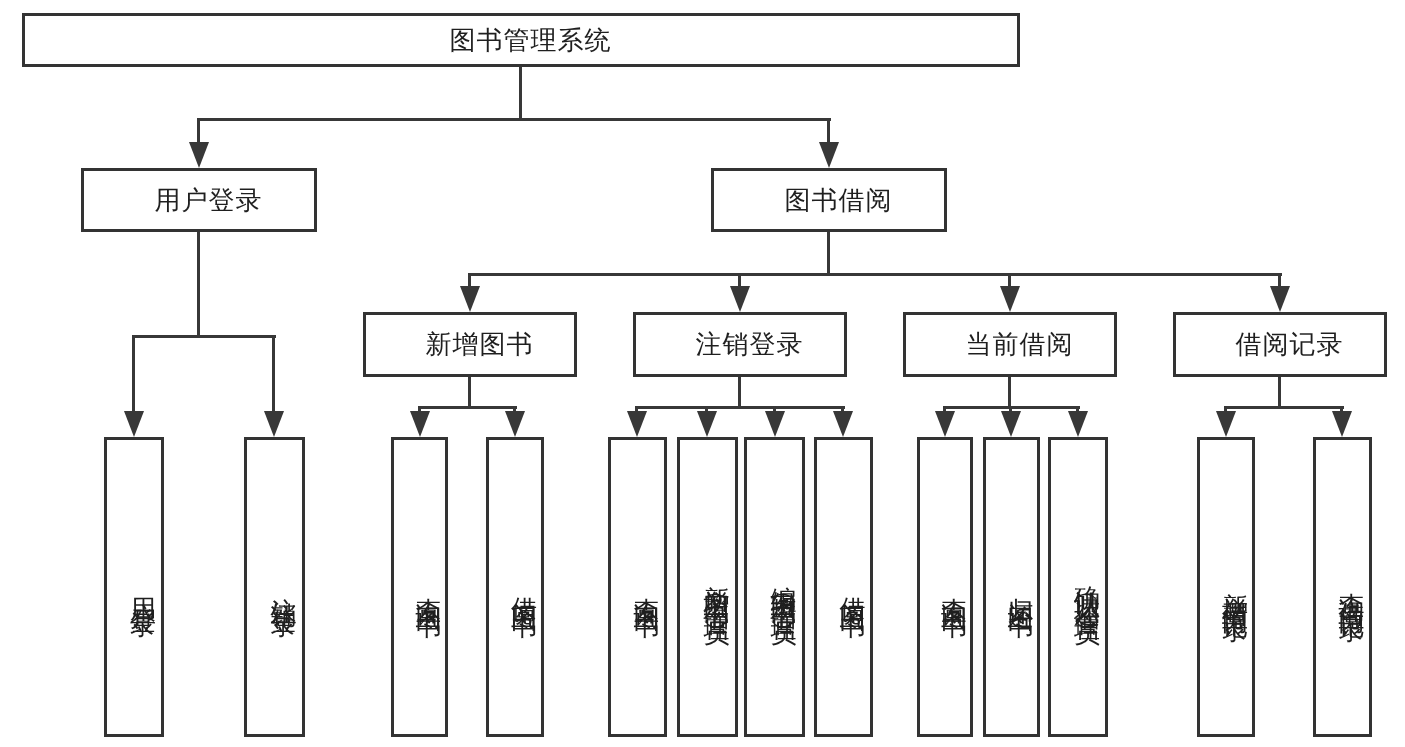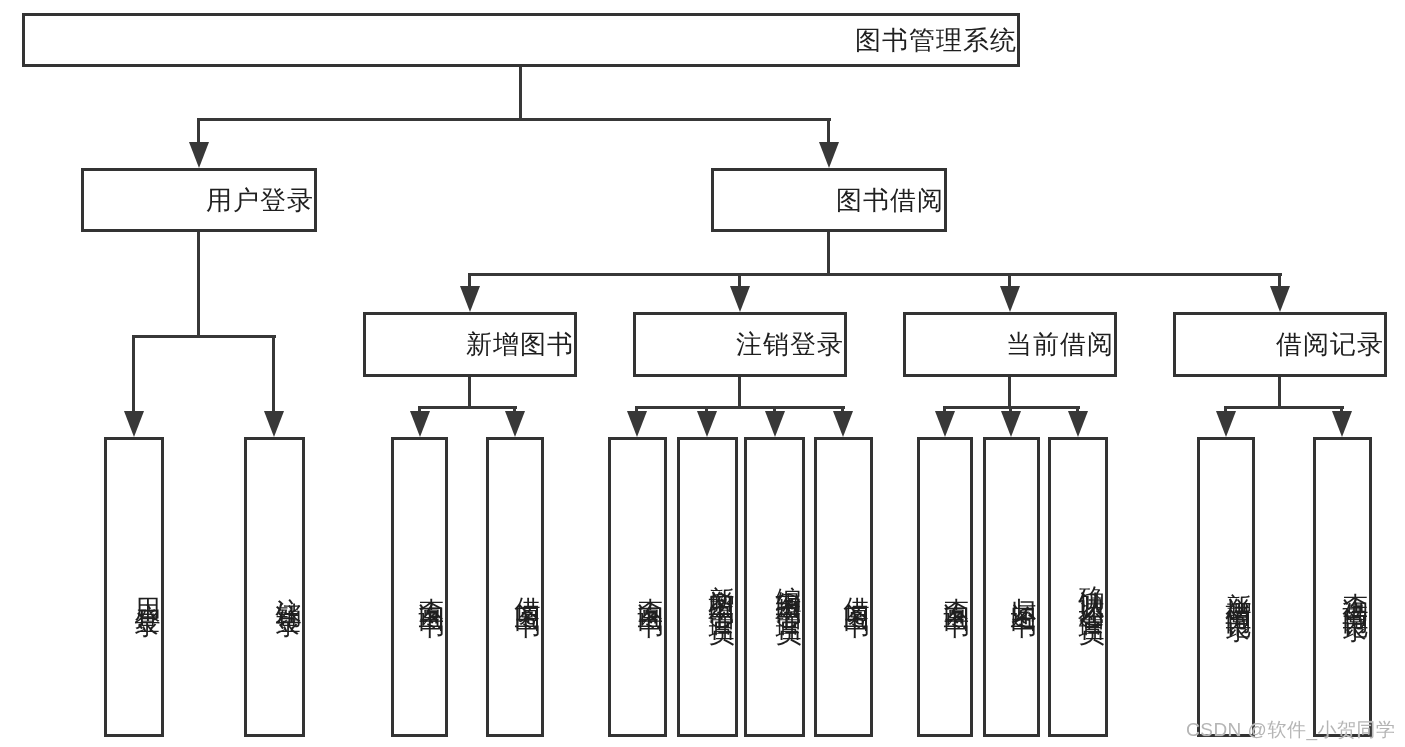--- a/index.html
+++ b/index.html
@@ -2,21 +2,21 @@
 <html><head>
 <meta charset="utf-8">
 <style>
   html,body{margin:0;padding:0;background:#ffffff;}
   body{font-family:"Liberation Sans","DejaVu Sans",sans-serif;}
   #canvas{
     position:relative;width:1405px;height:747px;background:#ffffff;overflow:hidden;
   }
   .box{
     position:absolute;box-sizing:border-box;border:3px solid #333333;background:#ffffff;
-    display:flex;align-items:center;justify-content:flex-end;z-index:2;padding-left:19px;
+    display:flex;align-items:center;justify-content:center;z-index:2;padding-left:19px;
   }
   .box.h span{
     font-size:26px;color:#1f1f1f;letter-spacing:1px;white-space:nowrap;
   }
   .box.v span{
     writing-mode:vertical-rl;text-orientation:mixed;
     font-size:26px;color:#1f1f1f;letter-spacing:5px;line-height:1;white-space:nowrap;
   }
   .hline,.vline{position:absolute;background:#383838;z-index:1;}
   .hline{height:3px;}
@@ -98,21 +98,20 @@
     <span>确认归还（管理员）</span>
   </div>
 
   <div class="box v" style="left:1197px;top:437px;width:58px;height:300px">
     <span>新增借阅记录</span>
   </div>
   <div class="box v" style="left:1313px;top:437px;width:59px;height:300px">
     <span>查询借阅记录</span>
   </div>
 
-  <div class="watermark">CSDN @软件_小贺同学</div>
 <div class="hline" style="left: 197px; top: 118px; width: 634px;"></div>
     <div class="hline" style="left: 132px; top: 335px; width: 144px;"></div>
     <div class="hline" style="left: 468px; top: 273px; width: 814px;"></div>
     <div class="hline" style="left: 418px; top: 406px; width: 99px;"></div>
     <div class="hline" style="left: 635px; top: 406px; width: 210px;"></div>
     <div class="hline" style="left: 943px; top: 406px; width: 137px;"></div>
     <div class="hline" style="left: 1224px; top: 406px; width: 120px;"></div>
     <div class="vline" style="left: 519px; top: 67px; height: 51px;"></div>
     <div class="vline" style="left: 197px; top: 118px; height: 24px;"></div>
     <div class="vline" style="left: 827px; top: 118px; height: 24px;"></div>

